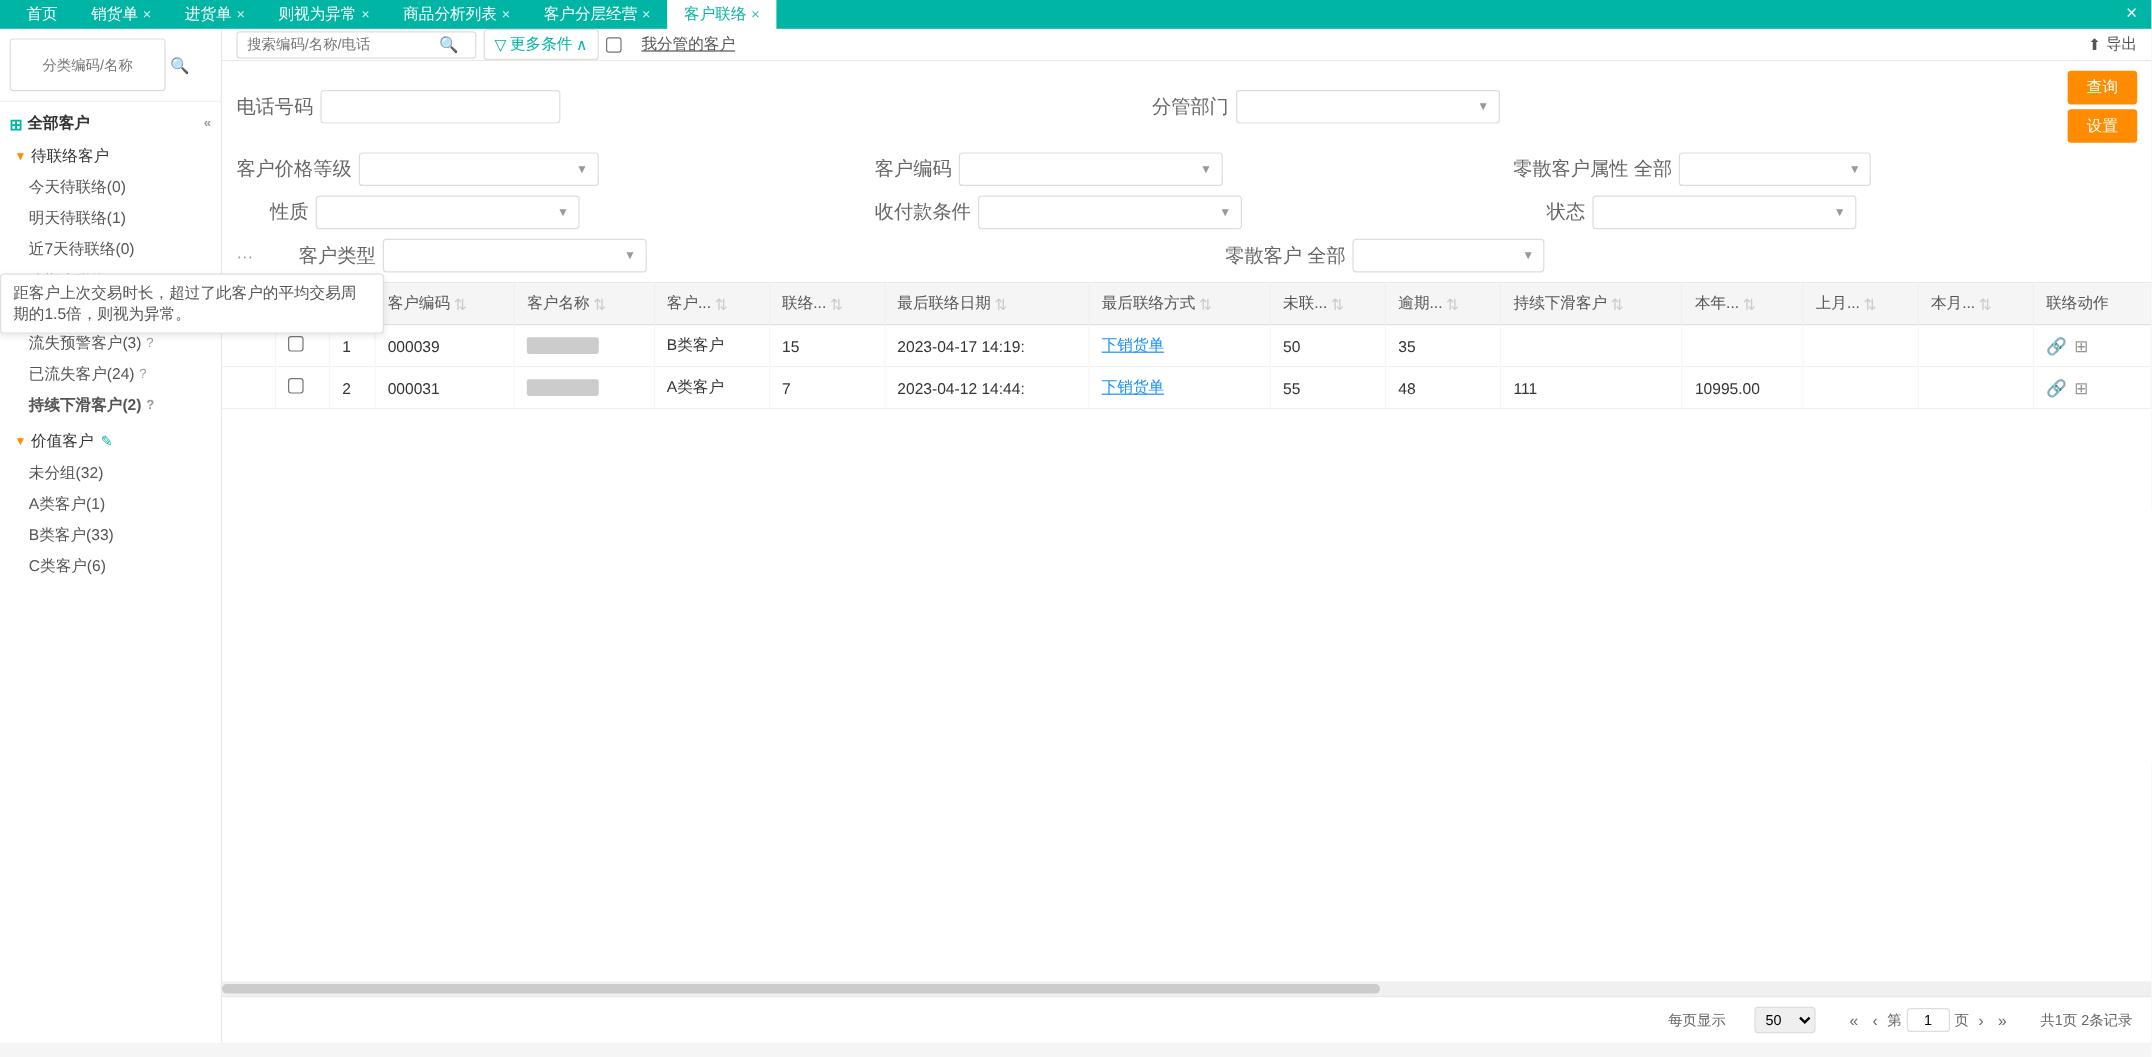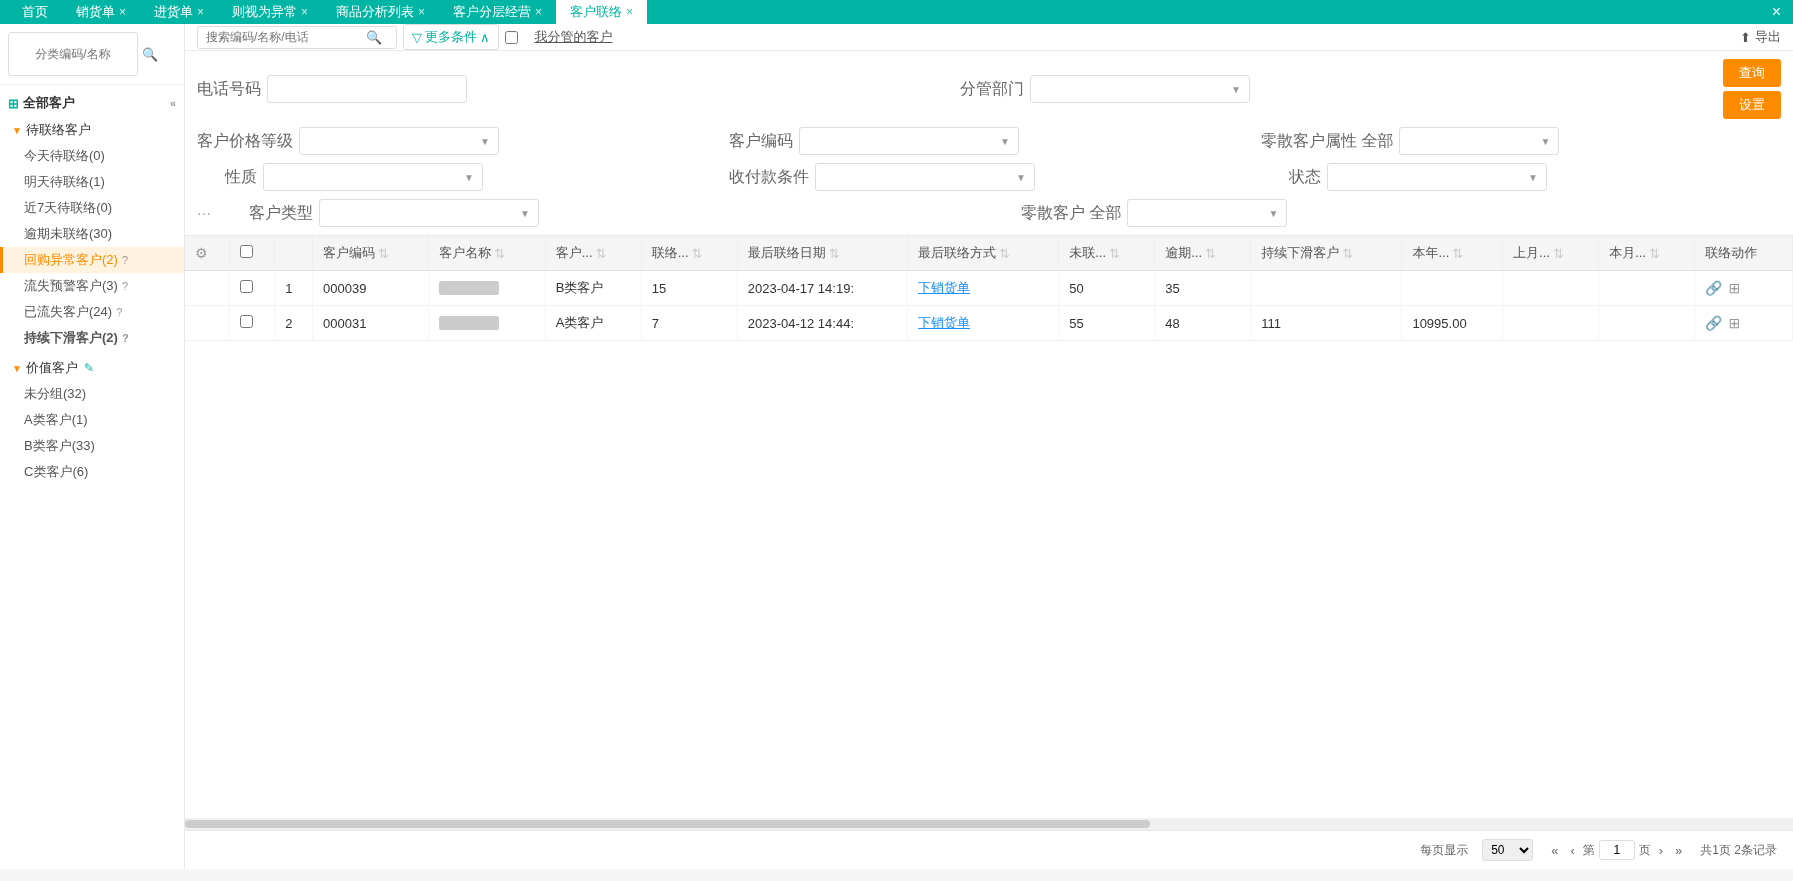--- a/index.html
+++ b/index.html
@@ -359,21 +359,21 @@
     }
 
     
     .pagination-bar {
       background: #fff;
       border-top: 1px solid #e8e8e8;
       padding: 8px 16px;
       display: flex;
       align-items: center;
       justify-content: flex-end;
-      gap: 14px;
+      gap: 24px;
     }
     .pagination-bar .per-page-label { color: #666; font-size: 12px; }
     .pagination-bar select {
       border: 1px solid #ddd;
       border-radius: 3px;
       padding: 2px 4px;
       font-size: 12px;
       outline: none;
     }
     .pagination-bar .pager {
@@ -521,20 +521,23 @@
         <span>A类客户(1)</span>
       </div>
       <div class="sidebar-item">
         <span>B类客户(33)</span>
       </div>
       <div class="sidebar-item">
         <span>C类客户(6)</span>
       </div>
     </div>
 
+    <div class="tooltip-box">
+      <span>距客户上次交易时长，超过了此客户的平均交易周期的1.5倍，则视为异常。</span>
+    </div>
   </div>
 
   <div class="content-area">
 
     <div class="filter-bar">
       <div class="search-input-wrap">
         <input type="text" style="border: none; outline: none; font-size: 12px; width: 160px;" placeholder="搜索编码/名称/电话">
         <span style="color:#999;cursor:pointer;">🔍</span>
       </div>
       <div class="more-conditions">

